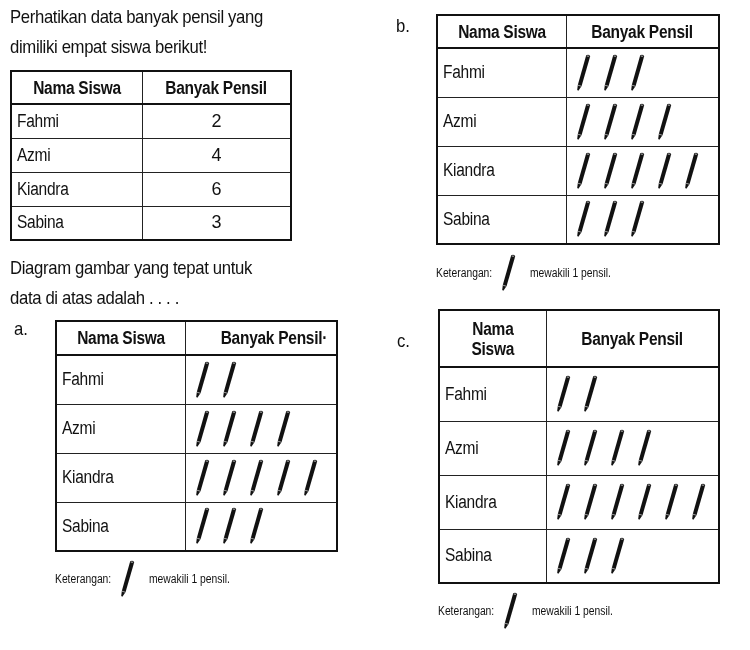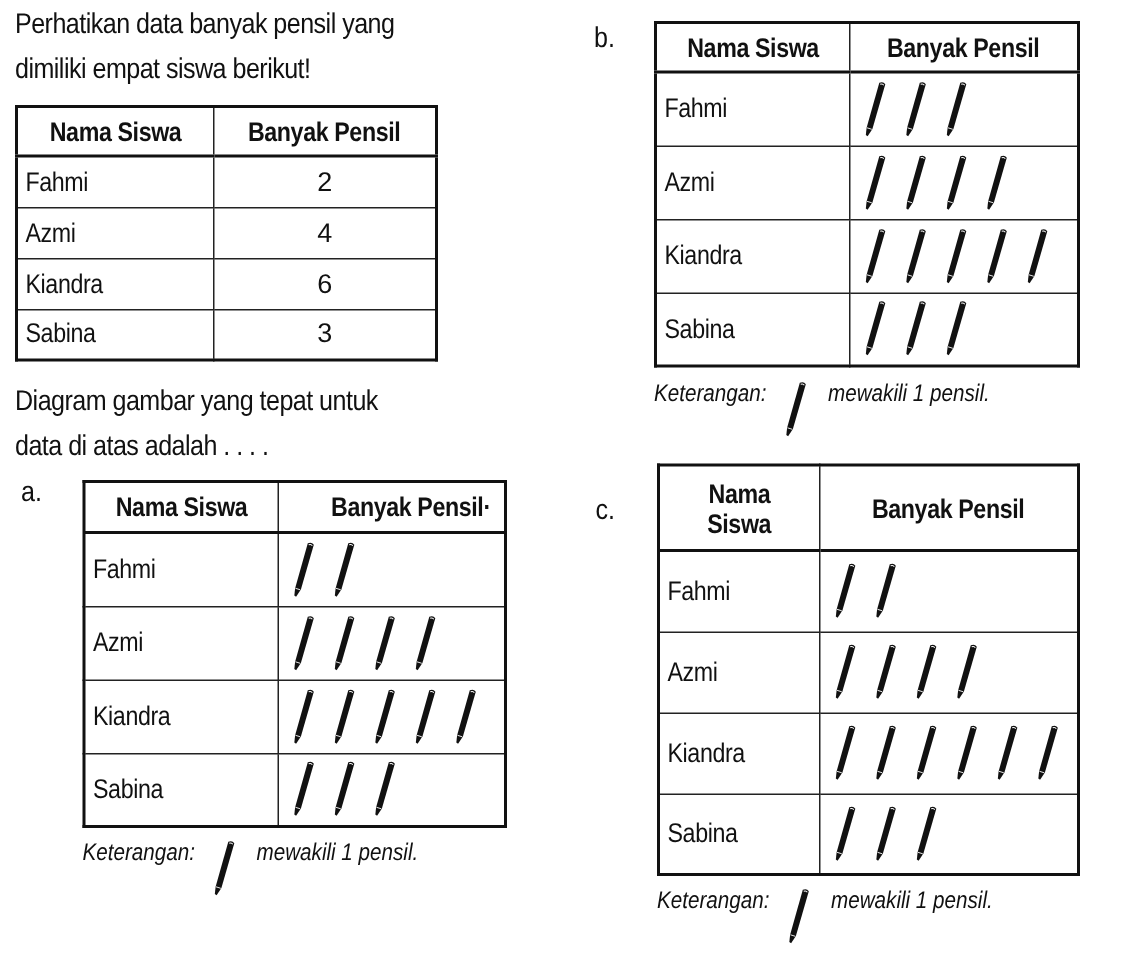--- a/index.html
+++ b/index.html
@@ -32,21 +32,21 @@
     font-size: 18px; padding-left: 5px; vertical-align: middle; letter-spacing: -0.3px;
   }
   table.pt td.val {
     font-size: 18px; text-align: center; vertical-align: middle;
   }
   .cond { display: inline-block; transform: scaleX(0.86); transform-origin: left center; white-space: nowrap; }
   .cond-c { display: inline-block; transform: scaleX(0.86); transform-origin: center center; white-space: nowrap; }
   .pencils { display: flex; align-items: center; padding-left: 9px; height: 100%; }
   .pencil { width: 15px; height: 38px; margin-right: 12px; flex: none; display: block; }
   .legend {
-    position: absolute; font-size: 16px; display: flex; align-items: flex-start; white-space: nowrap; font-style: italic;
+    position: absolute; font-size: 12px; display: flex; align-items: center; white-space: nowrap;
   }
   .legend .txt { display: inline-block; transform: scaleX(0.86); transform-origin: left center; }
   .legend .pencil { margin: 0 4px 0 -6px; }
 </style>
 </head>
 <body>
 
 <div class="abs para" style="left:10px; top:2px;">
   <div>Perhatikan data banyak pensil yang</div>
   <div>dimiliki empat siswa berikut!</div>

